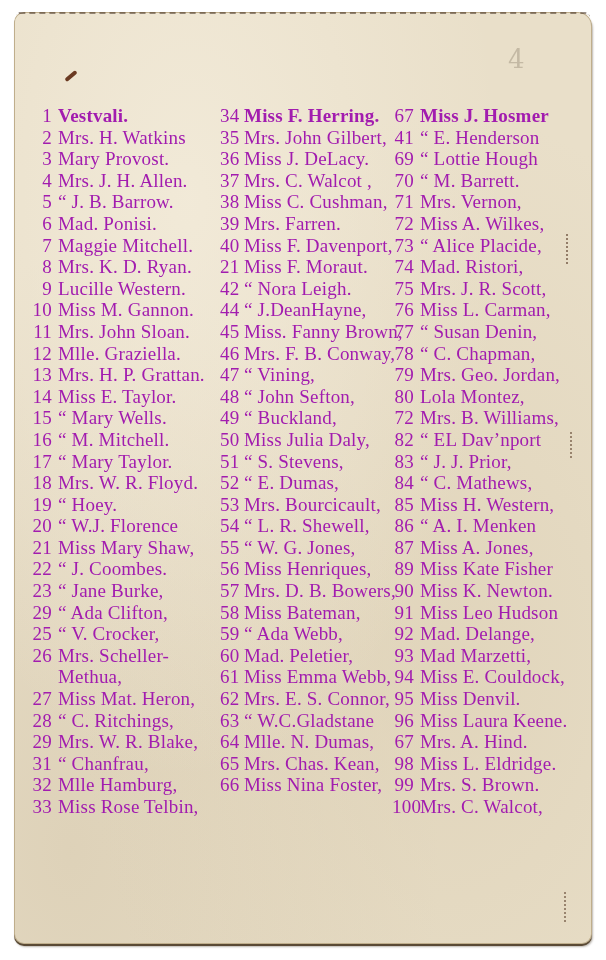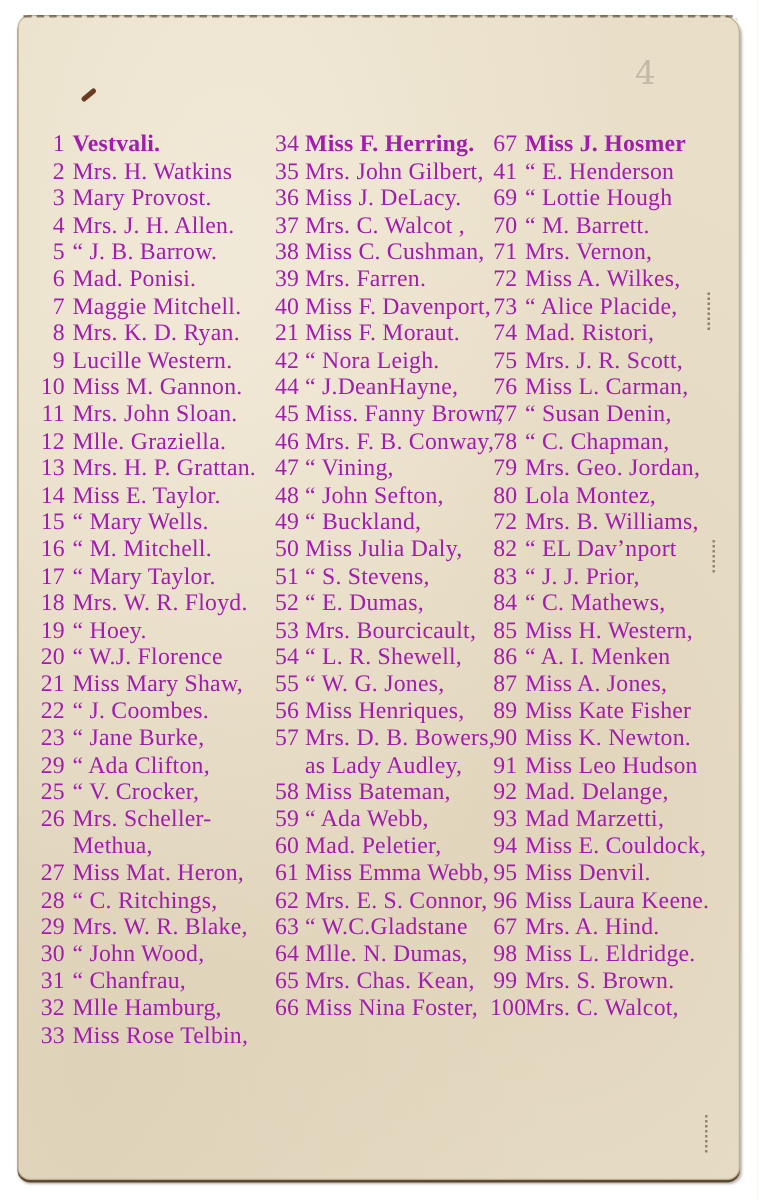--- a/index.html
+++ b/index.html
@@ -140,21 +140,20 @@
       <div class="row"><span class="num">21</span><span class="name">Miss Mary Shaw,</span></div>
       <div class="row"><span class="num">22</span><span class="name">“ J. Coombes.</span></div>
       <div class="row"><span class="num">23</span><span class="name">“ Jane Burke,</span></div>
       <div class="row"><span class="num">29</span><span class="name">“ Ada Clifton,</span></div>
       <div class="row"><span class="num">25</span><span class="name">“ V. Crocker,</span></div>
       <div class="row"><span class="num">26</span><span class="name">Mrs. Scheller-</span></div>
       <div class="row"><span class="num"></span><span class="name">Methua,</span></div>
       <div class="row"><span class="num">27</span><span class="name">Miss Mat. Heron,</span></div>
       <div class="row"><span class="num">28</span><span class="name">“ C. Ritchings,</span></div>
       <div class="row"><span class="num">29</span><span class="name">Mrs. W. R. Blake,</span></div>
-      <div class="row"><span class="num">30</span><span class="name">“ John Wood,</span></div>
       <div class="row"><span class="num">31</span><span class="name">“ Chanfrau,</span></div>
       <div class="row"><span class="num">32</span><span class="name">Mlle Hamburg,</span></div>
       <div class="row"><span class="num">33</span><span class="name">Miss Rose Telbin,</span></div>
     </div>
   <div class="col col-2">
       <div class="row bold"><span class="num">34</span><span class="name">Miss F. Herring.</span></div>
       <div class="row"><span class="num">35</span><span class="name">Mrs. John Gilbert,</span></div>
       <div class="row"><span class="num">36</span><span class="name">Miss J. DeLacy.</span></div>
       <div class="row"><span class="num">37</span><span class="name">Mrs. C. Walcot ,</span></div>
       <div class="row"><span class="num">38</span><span class="name">Miss C. Cushman,</span></div>
@@ -169,21 +168,20 @@
       <div class="row"><span class="num">48</span><span class="name">“ John Sefton,</span></div>
       <div class="row"><span class="num">49</span><span class="name">“ Buckland,</span></div>
       <div class="row"><span class="num">50</span><span class="name">Miss Julia Daly,</span></div>
       <div class="row"><span class="num">51</span><span class="name">“ S. Stevens,</span></div>
       <div class="row"><span class="num">52</span><span class="name">“ E. Dumas,</span></div>
       <div class="row"><span class="num">53</span><span class="name">Mrs. Bourcicault,</span></div>
       <div class="row"><span class="num">54</span><span class="name">“ L. R. Shewell,</span></div>
       <div class="row"><span class="num">55</span><span class="name">“ W. G. Jones,</span></div>
       <div class="row"><span class="num">56</span><span class="name">Miss Henriques,</span></div>
       <div class="row"><span class="num">57</span><span class="name">Mrs. D. B. Bowers,</span></div>
-      <div class="row"><span class="num"></span><span class="name">as Lady Audley,</span></div>
       <div class="row"><span class="num">58</span><span class="name">Miss Bateman,</span></div>
       <div class="row"><span class="num">59</span><span class="name">“ Ada Webb,</span></div>
       <div class="row"><span class="num">60</span><span class="name">Mad. Peletier,</span></div>
       <div class="row"><span class="num">61</span><span class="name">Miss Emma Webb,</span></div>
       <div class="row"><span class="num">62</span><span class="name">Mrs. E. S. Connor,</span></div>
       <div class="row"><span class="num">63</span><span class="name">“ W.C.Gladstane</span></div>
       <div class="row"><span class="num">64</span><span class="name">Mlle. N. Dumas,</span></div>
       <div class="row"><span class="num">65</span><span class="name">Mrs. Chas. Kean,</span></div>
       <div class="row"><span class="num">66</span><span class="name">Miss Nina Foster,</span></div>
     </div>

